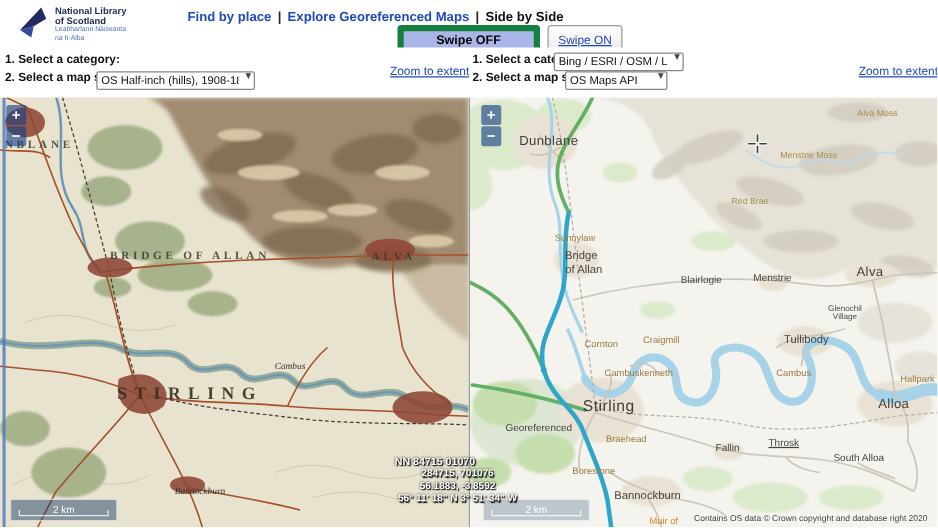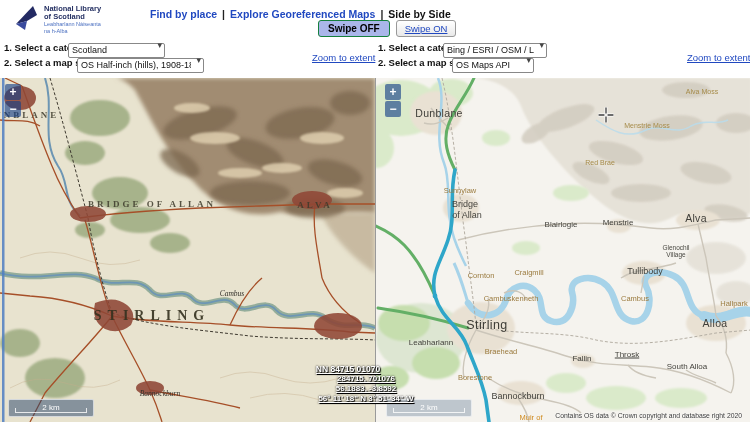--- a/index.html
+++ b/index.html
@@ -15,22 +15,22 @@
   .logo-text { line-height:8px; padding-top:2px; }
   .logo-title { font-size:7.5px; font-weight:bold; color:#1e2a5e; line-height:8px; }
   .logo-gaelic { font-size:5.5px; color:#4a6fc0; line-height:6.5px; }
   .app-title { position:absolute; left:97px; top:5px; width:52px; font-size:12px; font-weight:bold; color:#2b5cb8; line-height:13px; }
   .nav { position:absolute; left:150px; top:8px; font-size:10.5px; font-weight:bold; white-space:nowrap; }
   .nav a { color:#2048c0; cursor:pointer; }
   .nav .sep { color:#222; margin:0 5px; }
   .nav .current { color:#111; text-decoration:none; }
   .swipe-row { position:absolute; left:318px; top:20px; display:flex; gap:6px; }
   .btn-swipe-off {
-    background:#aab6ea; border:1px solid #15803d; border-radius:3px;
-    font-size:10px; font-weight:bold; color:#000; padding:2px 9px; cursor:pointer;
+    background:#aab6ea; border:5px solid #15803d; border-radius:3px;
+    font-size:10px; font-weight:bold; color:#000; padding:2px 26px; cursor:pointer;
     font-family:"Liberation Sans", sans-serif;
   }
   .btn-swipe-on {
     background:linear-gradient(#ffffff,#e9e9e9); border:1px solid #999; border-radius:3px;
     font-size:9.5px; color:#2048c0; text-decoration:underline; padding:2px 8px; cursor:pointer;
     font-family:"Liberation Sans", sans-serif;
   }
   
   .controls { position:absolute; top:38px; left:0; width:750px; height:40px; background:#fff; }
   .ctl-label { position:absolute; font-size:9.5px; font-weight:bold; color:#111; white-space:nowrap; }
@@ -73,21 +73,21 @@
     border:1px solid rgba(255,255,255,0.65); border-radius:2px;
     color:#fff; font-size:8px; text-align:center; line-height:16px;
   }
   .scale-dark { background:rgba(35,65,105,0.5); }
   .scale-lite { background:rgba(125,145,165,0.45); }
   .scalebar .tick { position:absolute; left:6px; right:6px; bottom:3px; height:5px; border-left:1px solid rgba(255,255,255,0.8); border-right:1px solid rgba(255,255,255,0.8); border-bottom:1px solid rgba(255,255,255,0.8); }
   
   .coords {
     position:absolute; left:348px; top:286px; z-index:6; text-align:center;
     color:#fff; font-weight:bold; line-height:10px; white-space:nowrap;
-    text-shadow:0 0 2px #000, 1px 1px 1px #000; transform:translateX(-50%);text-decoration:underline;
+    text-shadow:0 0 2px #000, 1px 1px 1px #000; transform:translateX(-50%);
   }
   .coords .l1 { font-size:8.5px; }
   .coords .ln { font-size:8px;margin-left:36px; }
   .attribution {
     position:absolute; right:8px; bottom:3px; z-index:5;
     font-size:6.8px; color:#3a3a3a; white-space:nowrap;
     text-shadow:0 0 2px #fff, 0 0 2px #fff;
   }
   .crosshair { position:absolute; left:222px; top:29px; width:16px; height:16px; z-index:5; }
 </style>
@@ -114,23 +114,20 @@
     </div>
     <div class="swipe-row">
       <button class="btn-swipe-off">Swipe OFF</button>
       <button class="btn-swipe-on">Swipe ON</button>
     </div>
   </div>
 
   <div class="controls">
 
     <span class="ctl-label" style="left:4px; top:4px;">1. Select a category:</span>
-    <span class="selwrap" style="left:68px; top:1px; width:97px;">
-      <select><option value="Scotland" selected="">Scotland</option></select>
-    </span>
     <span class="ctl-label" style="left:4px; top:19px;">2. Select a map series:</span>
     <span class="selwrap" style="left:77px; top:16px; width:127px;">
       <select><option value="OS Half-inch (hills), 1908-18" selected="">OS Half-inch (hills), 1908-18</option></select>
     </span>
     <a class="zoom-extent" style="left:312px; top:14px;">Zoom to extent</a>
 
     <span class="ctl-label" style="left:378px; top:4px;">1. Select a category:</span>
     <span class="selwrap" style="left:443px; top:1px; width:104px;">
       <select><option value="Bing / ESRI / OSM / LiDAR" selected="">Bing / ESRI / OSM / LiDAR</option></select>
     </span>
@@ -358,21 +355,21 @@
           <span class="maplbl lbl-vsm" style="left: 300px; top: 169px;">Glenochil</span>
           <span class="maplbl lbl-vsm" style="left: 300px; top: 176px;">Village</span>
           <span class="maplbl lbl-town2" style="left: 269px; top: 193px;">Tullibody</span>
           <span class="maplbl lbl-sub" style="left: 105px; top: 197px;">Cornton</span>
           <span class="maplbl lbl-sub" style="left: 153px; top: 194px;">Craigmill</span>
           <span class="maplbl lbl-sub" style="left: 135px; top: 220px;">Cambuskenneth</span>
           <span class="maplbl lbl-sub" style="left: 259px; top: 220px;">Cambus</span>
           <span class="maplbl lbl-sub" style="left: 358px; top: 225px;">Hallpark</span>
           <span class="maplbl lbl-lg" style="left: 339px; top: 245px; text-align: center;">Alloa</span>
           <span class="maplbl lbl-xl" style="left: 111px; top: 247px;">Stirling</span>
-          <span class="maplbl lbl-town" style="left: 55px; top: 264px;">Leabharlann</span>
+          <span class="maplbl lbl-town" style="left: 55px; top: 264px;">Georeferenced</span>
           <span class="maplbl lbl-sub" style="left: 125px; top: 273px;">Braehead</span>
           <span class="maplbl lbl-town" style="left: 206px; top: 280px;">Fallin</span>
           <span class="maplbl lbl-town" style="left: 251px; top: 276px; text-decoration: underline;">Throsk</span>
           <span class="maplbl lbl-town" style="left: 311px; top: 288px;">South Alloa</span>
           <span class="maplbl lbl-sub" style="left: 99px; top: 299px;">Borestone</span>
           <span class="maplbl lbl-town2" style="left: 142px; top: 318px;">Bannockburn</span>
           <span class="maplbl lbl-orange" style="left: 155px; top: 339px;">Muir of</span>
         </div>
       <svg class="crosshair" viewBox="0 0 16 16">
         <g stroke="#ffffff" stroke-width="2.8" stroke-linecap="round">

